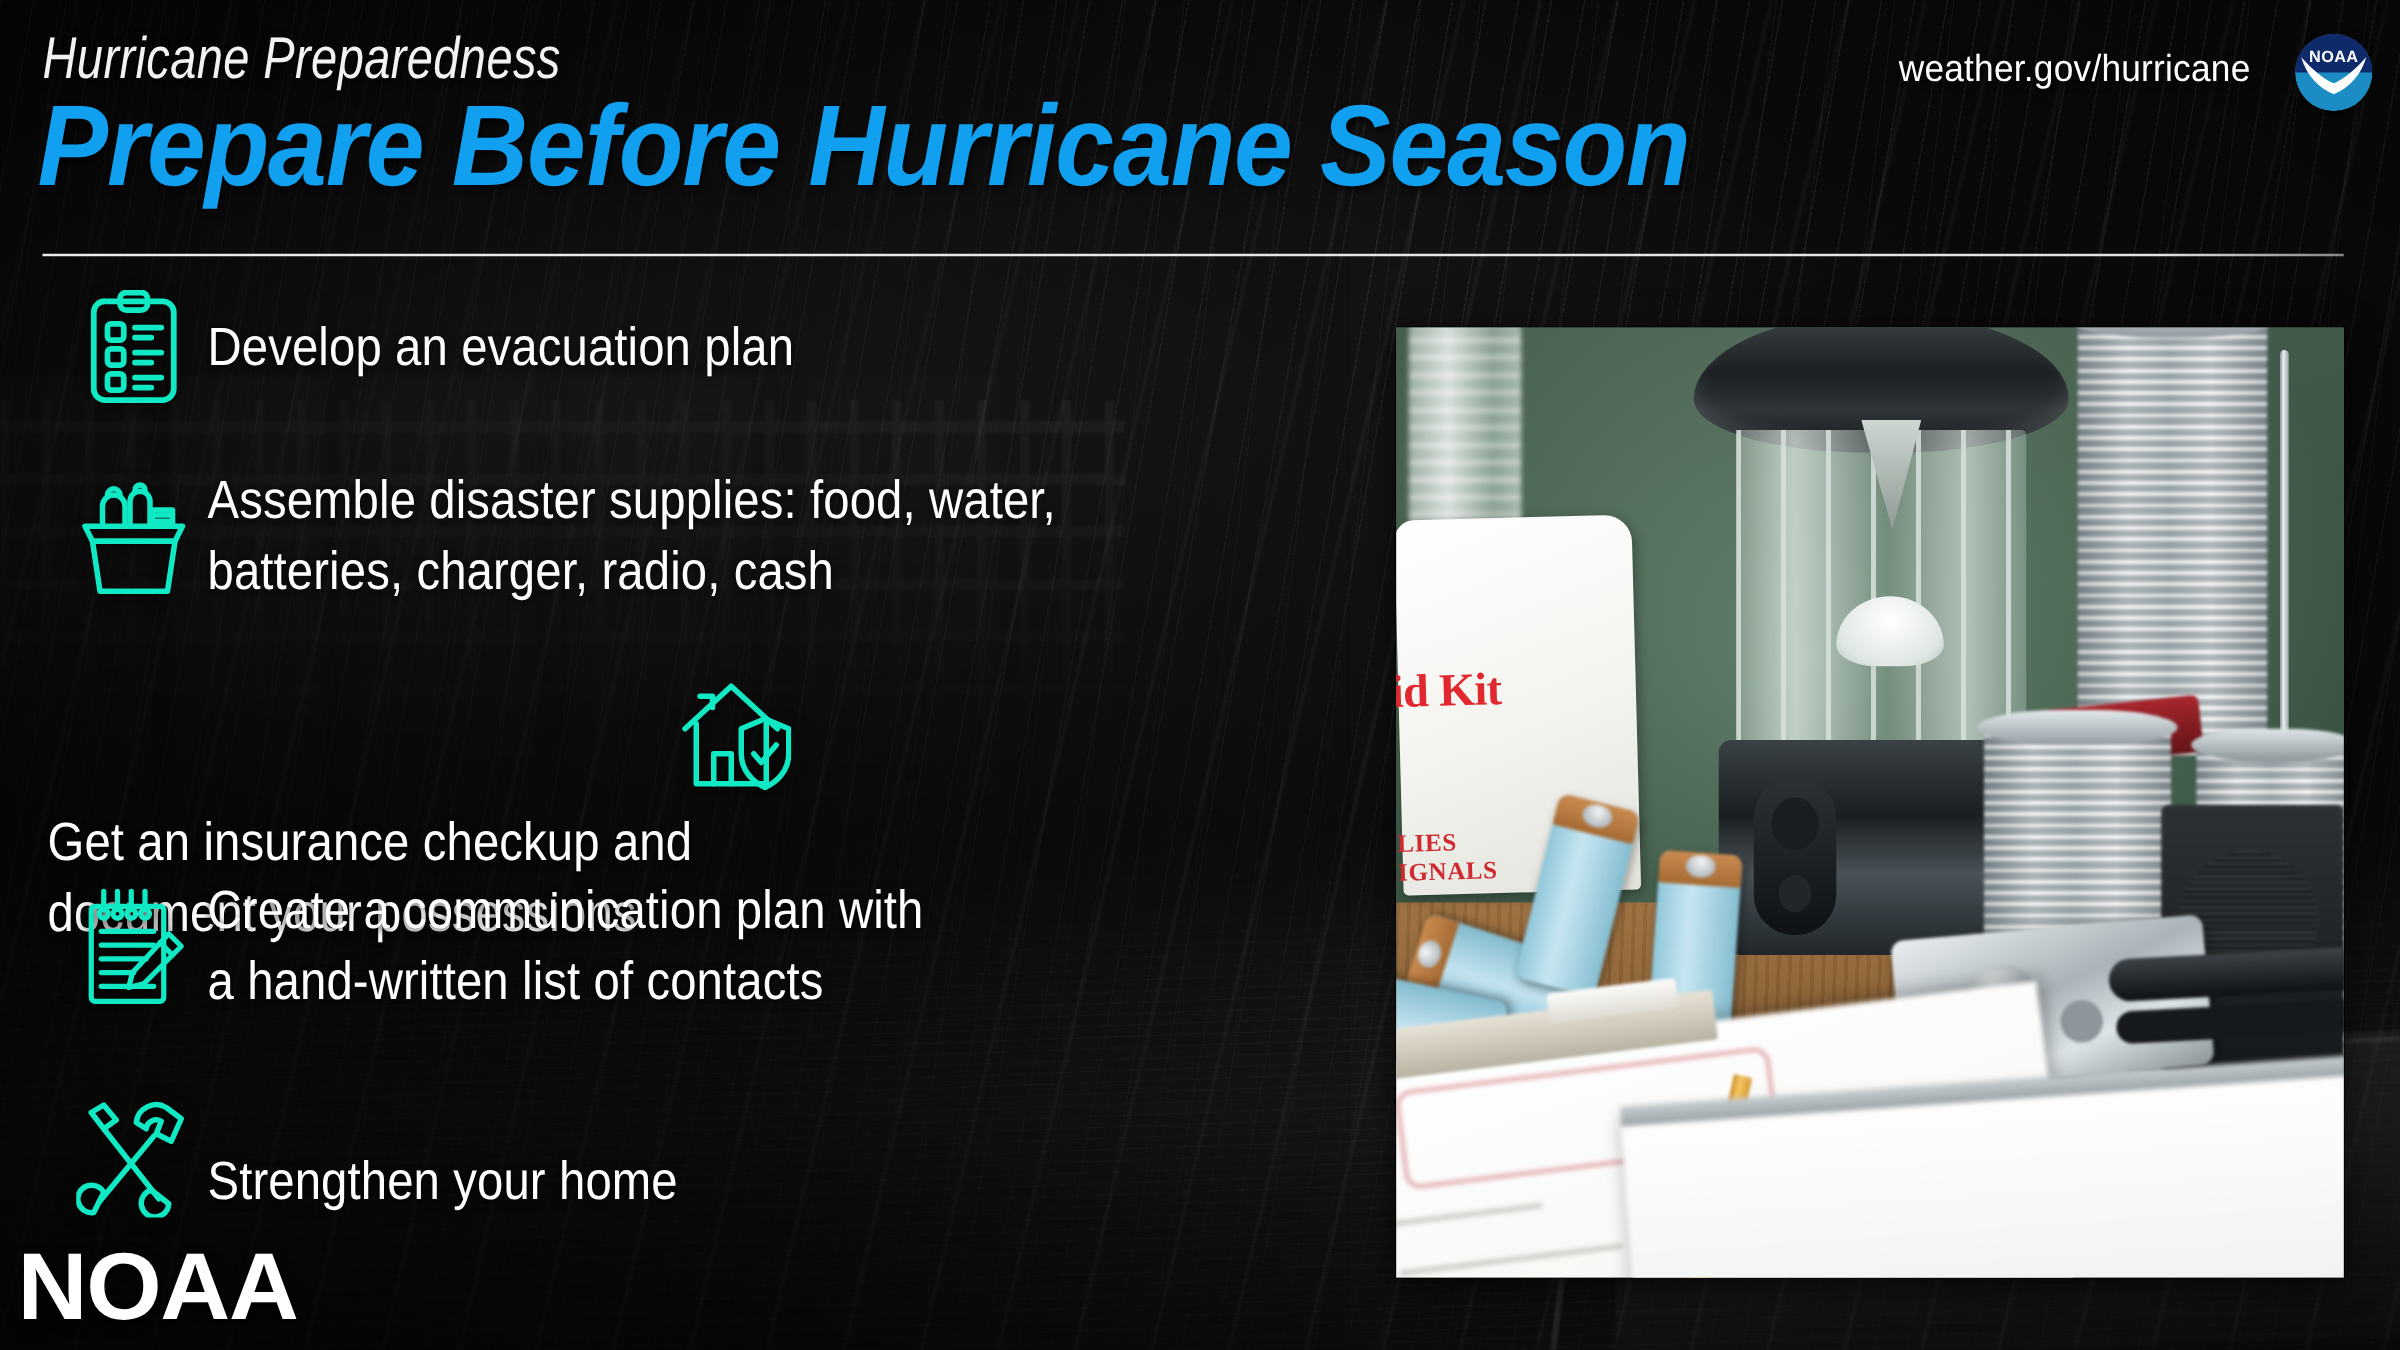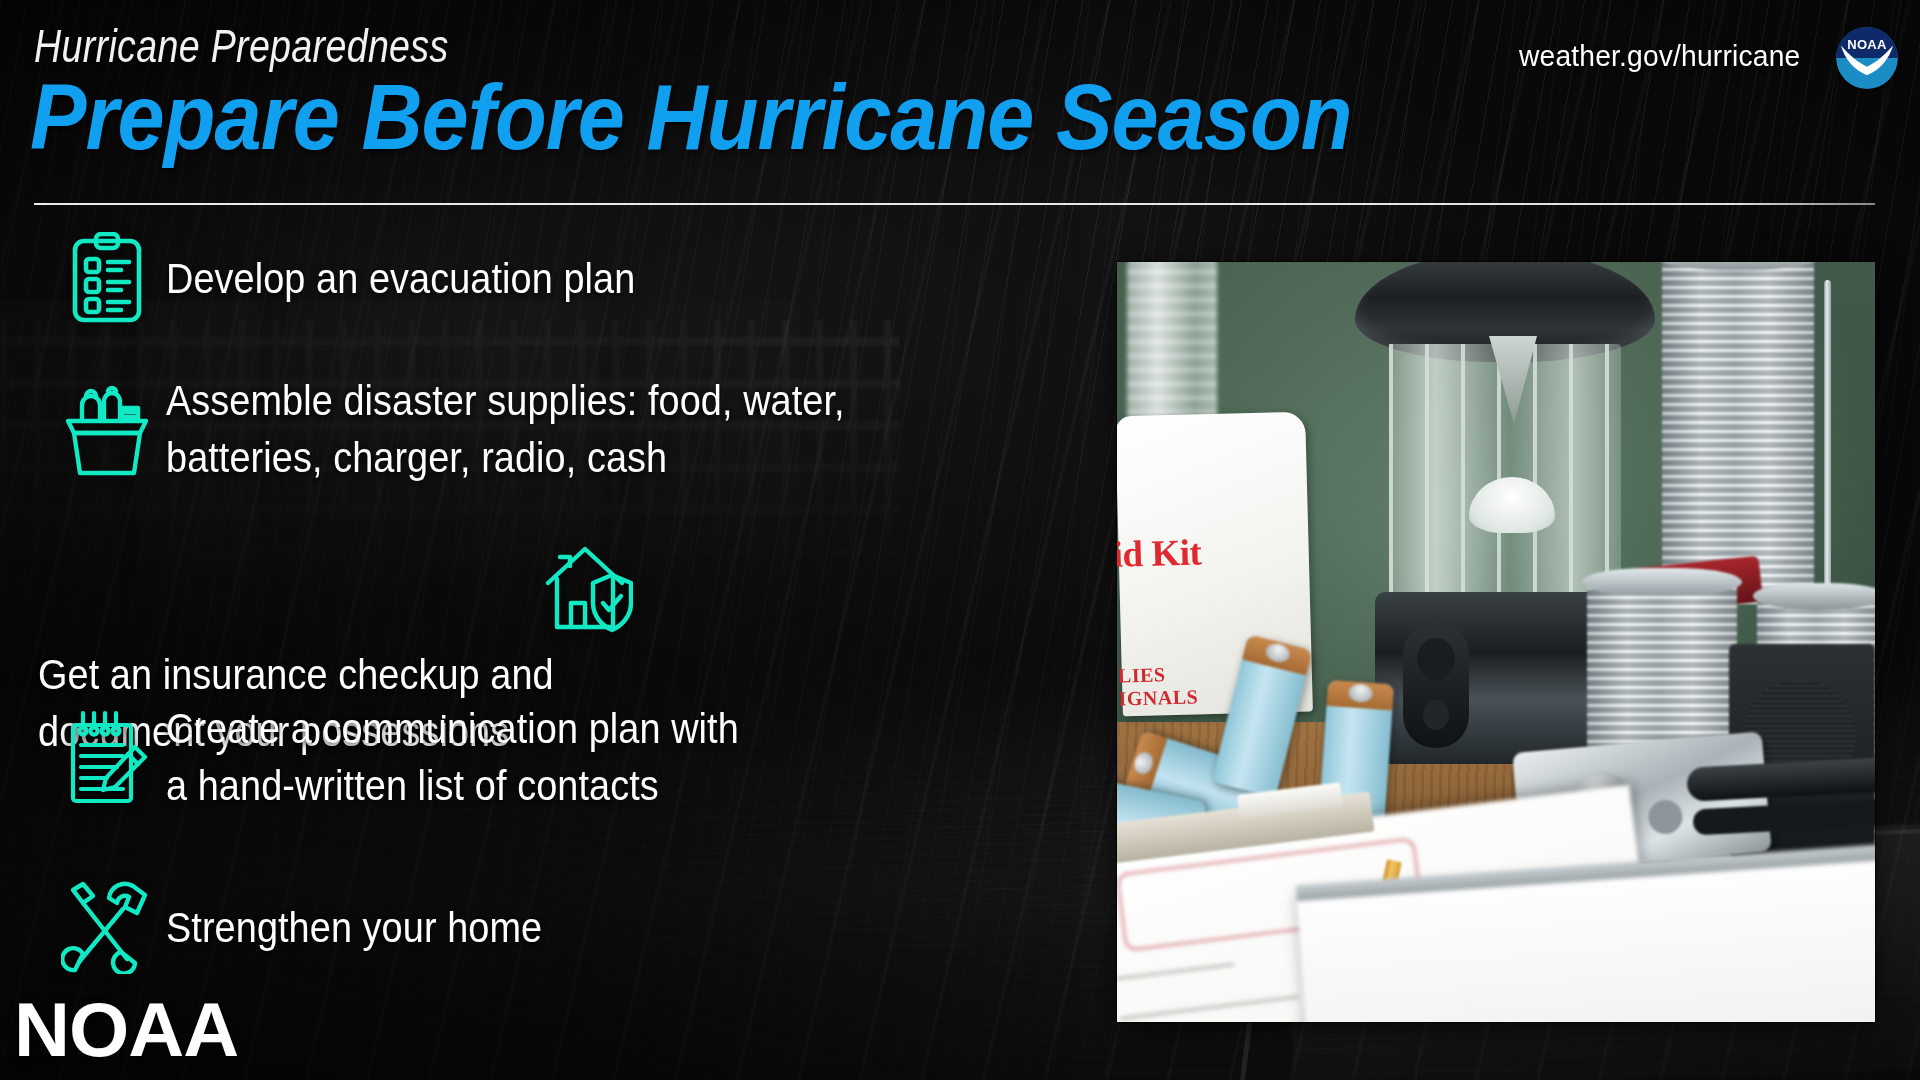--- a/index.html
+++ b/index.html
@@ -161,21 +161,21 @@
     transform-origin:left center;
     width:1100px;
     text-shadow:0 2px 7px rgba(0,0,0,.9);
     white-space:pre-line;
   }
 
   .r1 { top:0;   }
   .r2 { top:140px; }
   .r3 { top:296px;flex-direction:column; }
   .r4 { top:468px; }
-  .r5 { top:648px; }
+  .r5 { top:648px;align-items:flex-end; }
 
   
   .wordmark {
     position:absolute; left:14px; bottom:12px;
     font-size:76px; line-height:1;
     font-weight:700; color:#ffffff;
     letter-spacing:-1px;
     transform:scaleX(1.02); transform-origin:left bottom;
     text-shadow:0 3px 10px rgba(0,0,0,.85);
   }

